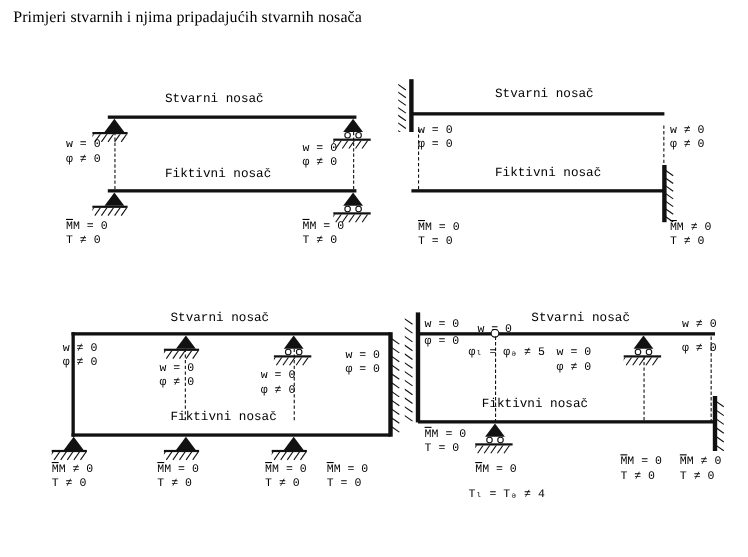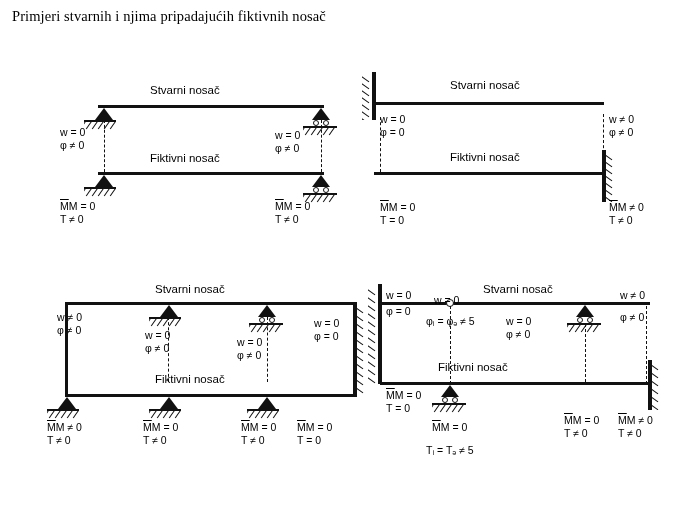--- a/index.html
+++ b/index.html
@@ -40,21 +40,21 @@
   }
   .beam.h { height: 3px; }
   .beam.v { width: 3px; }
   .dash-v {
     position: absolute;
     width: 0;
     border-left: 1px dashed #111;
   }
   .lbl {
     position: absolute;
-    font-family: Liberation Sans, sans-serif;
+    font-family: Liberation Mono, monospace;
     font-size: 10.5px;
     line-height: 11.5px;
     white-space: nowrap;
   }
   .lbl.big {
     font-size: 11.5px;
   }
   
   .support {
     position: absolute;
@@ -107,21 +107,21 @@
   }
   .wall {
     position: absolute;
     background: #111;
     width: 4px;
   }
 </style>
 </head>
 <body>
 
-<div id="page-title">Primjeri stvarnih i njima pripadajućih fiktivnih nosač</div>
+<div id="page-title">Primjeri stvarnih i njima pripadajućih stvarnih nosača</div>
 
 <div class="figure">
 
   <div class="panel" style="left:60px; top:75px; width:300px; height:165px;">
 
     <div class="beam h" style="left:38px; top:30px; width:226px;"></div>
     <div class="lbl big" style="left:90px; top:10px;">Stvarni nosač</div>
 
     <div class="support" style="left:35px; top:33px;"></div>
     <div class="base" style="left:24px; top:45px; width:32px;"></div>
@@ -426,21 +426,21 @@
     </div>
 
     <div class="lbl" style="left:8px; top:108px;">
       <span style="text-decoration:overline;">M</span><span>M = 0</span>
     </div>
     <div class="lbl" style="left:8px; top:121px;">T = 0</div>
 
     <div class="lbl" style="left:54px; top:140px;">
       <span style="text-decoration:overline;">M</span><span>M = 0</span>
     </div>
-    <div class="lbl" style="left:48px; top:163px;">Tₗ = Tₔ ≠ 5</div>
+    <div class="lbl" style="left:48px; top:163px;">Tₗ = Tₔ ≠ 4</div>
 
     <div class="lbl" style="left:186px; top:133px;">
       <span style="text-decoration:overline;">M</span><span>M = 0</span>
     </div>
     <div class="lbl" style="left:186px; top:146px;">T ≠ 0</div>
 
     <div class="lbl" style="left:240px; top:133px;">
       <span style="text-decoration:overline;">M</span><span>M ≠ 0</span>
     </div>
     <div class="lbl" style="left:240px; top:146px;">T ≠ 0</div>

